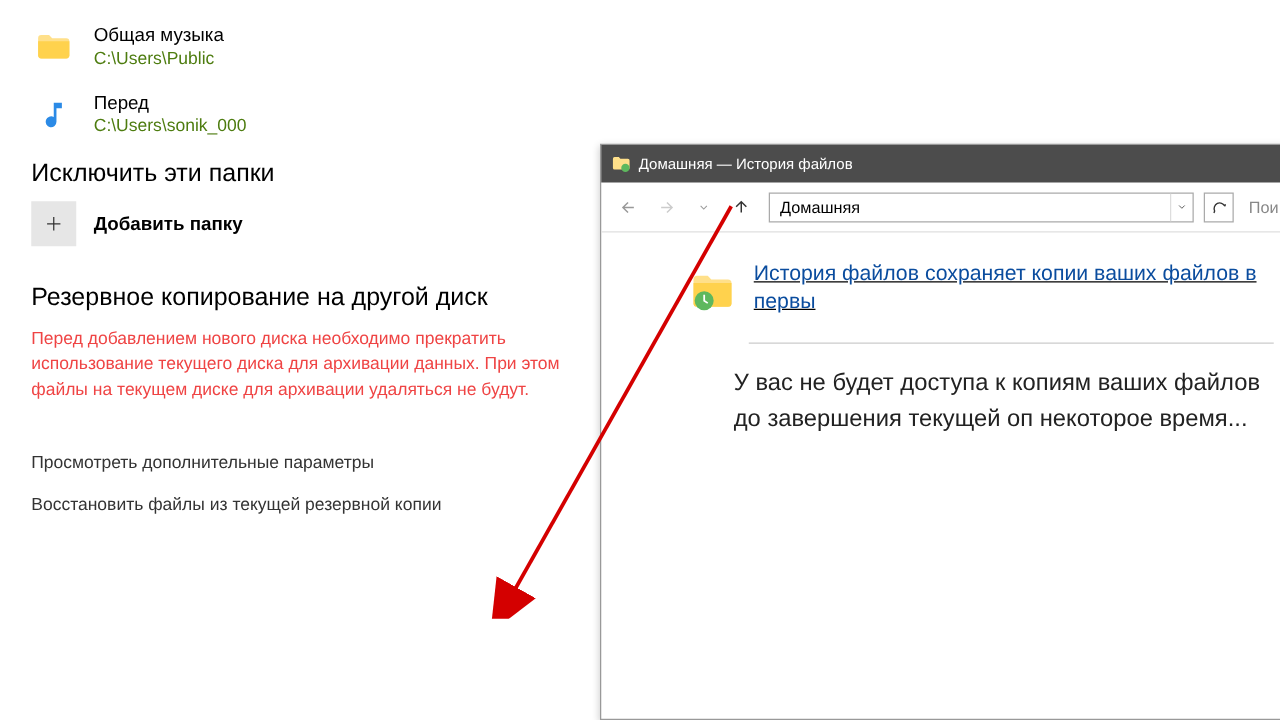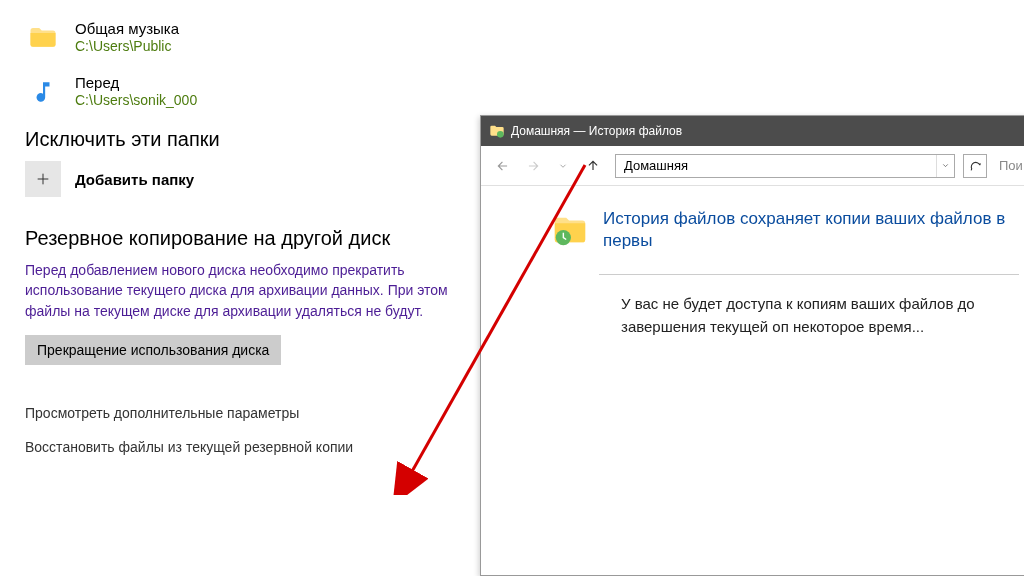--- a/index.html
+++ b/index.html
@@ -12,44 +12,44 @@
 .folder-name { font-size: 15px; color: #000; }
 .folder-path { font-size: 14px; color: #4d7c0f; margin-top: 1px; }
 
 .section-title { font-size: 20px; font-weight: 400; color: #000; margin-bottom: 10px; }
 .add-row { display: flex; align-items: center; margin-bottom: 26px; }
 .add-btn { width: 36px; height: 36px; background: #e6e6e6; display: flex; align-items: center; justify-content: center; margin-right: 14px; color: #333; cursor: pointer; }
 .add-btn svg { width: 16px; height: 16px; }
 .add-label { font-size: 15px; font-weight: bold; }
 
 .backup-section { margin-top: 30px; }
-.desc-text { font-size: 14px; line-height: 1.45; color: #4c1d95; margin-bottom: 14px; }
+.desc-text { font-size: 14px; line-height: 1.45; color: #ef4444; margin-bottom: 14px; }
 .stop-btn { background: #ccc; border: none; padding: 7px 12px; font-size: 14px; cursor: pointer; }
 
 .related-section { margin-top: 40px; }
 .link-text { font-size: 14px; color: #333; margin-bottom: 18px; display: block; cursor: pointer; }
 
 .win-window { position: absolute; left: 480px; top: 115px; width: 560px; height: 461px; border: 1px solid #999; background: #fff; box-shadow: -1px 2px 6px rgba(0,0,0,0.2); }
 .titlebar { height: 30px; background: #4c4c4c; display: flex; align-items: center; padding: 0 8px; color: #fff; font-size: 12px; }
 .titlebar-icon { width: 16px; height: 16px; margin-right: 6px; }
 .toolbar { height: 40px; display: flex; align-items: center; padding: 0 8px; border-bottom: 1px solid #e0e0e0; gap: 2px; }
 .nav-btn { width: 28px; height: 28px; display: flex; align-items: center; justify-content: center; color: #888; cursor: pointer; }
 .nav-btn.enabled { color: #333; }
 .addr-bar { flex: 1; height: 24px; border: 1px solid #aaa; display: flex; align-items: center; margin: 0 6px; gap: 24px; }
 .addr-text { padding: 0 8px; font-size: 13px; flex: 1; }
 .addr-drop { width: 18px; height: 22px; border-left: 1px solid #ddd; display: flex; align-items: center; justify-content: center; color: #555; }
 .refresh-btn { width: 24px; height: 24px; border: 1px solid #aaa; display: flex; align-items: center; justify-content: center; cursor: pointer; }
 .search-box { width: 36px; height: 24px; margin-left: 6px; font-size: 13px; color: #888; display: flex; align-items: center; padding-left: 4px; }
 
 .win-content { padding: 22px 20px 0 70px; }
-.fh-header { display: flex; align-items: center; margin-bottom: 22px; }
+.fh-header { display: flex; align-items: flex-end; margin-bottom: 22px; text-decoration: underline; }
 .fh-icon { width: 38px; height: 38px; margin-right: 14px; flex-shrink: 0; }
 .fh-title { color: #0a4c9e; font-size: 17px; line-height: 1.3; }
 .fh-divider { height: 1px; background: #ccc; margin: 0 0 18px 48px; }
-.fh-msg { color: #222; font-size: 15px; line-height: 1.5; margin-left: 70px; }
+.fh-msg { color: #222; font-size: 19px; line-height: 1.5; margin-left: 36px; }
 
 .arrow-overlay { position: absolute; left: 380px; top: 155px; width: 240px; height: 340px; pointer-events: none; z-index: 20; }
 </style>
 </head>
 <body>
 
 <div class="settings-panel">
   <div class="folder-item">
     <div class="folder-icon-box">
       <svg viewBox="0 0 24 24" width="30" height="30">
@@ -83,21 +83,20 @@
             <path stroke="#333" stroke-width="1.5" d="M12 4v16M4 12h16"></path>
           </svg>
       </div>
       <span class="add-label">Добавить папку</span>
     </div>
   </div>
 
   <div class="backup-section">
     <div class="section-title">Резервное копирование на другой диск</div>
     <div class="desc-text">Перед добавлением нового диска необходимо прекратить использование текущего диска для архивации данных. При этом файлы на текущем диске для архивации удаляться не будут.</div>
-    <button class="stop-btn">Прекращение использования диска</button>
   </div>
 
   <div class="related-section">
     <span class="link-text">Просмотреть дополнительные параметры</span>
     <span class="link-text">Восстановить файлы из текущей резервной копии</span>
   </div>
 </div>
 
 <div class="win-window">
   <div class="titlebar">

